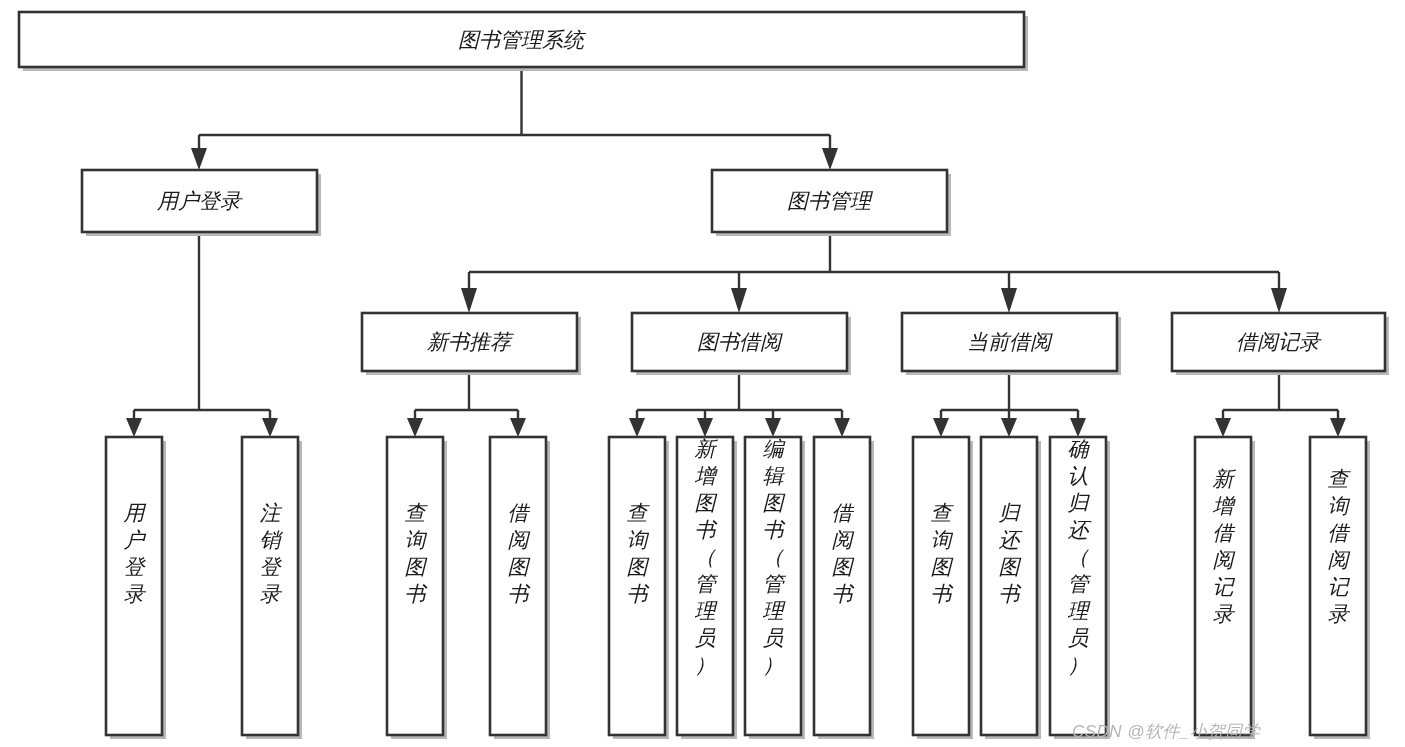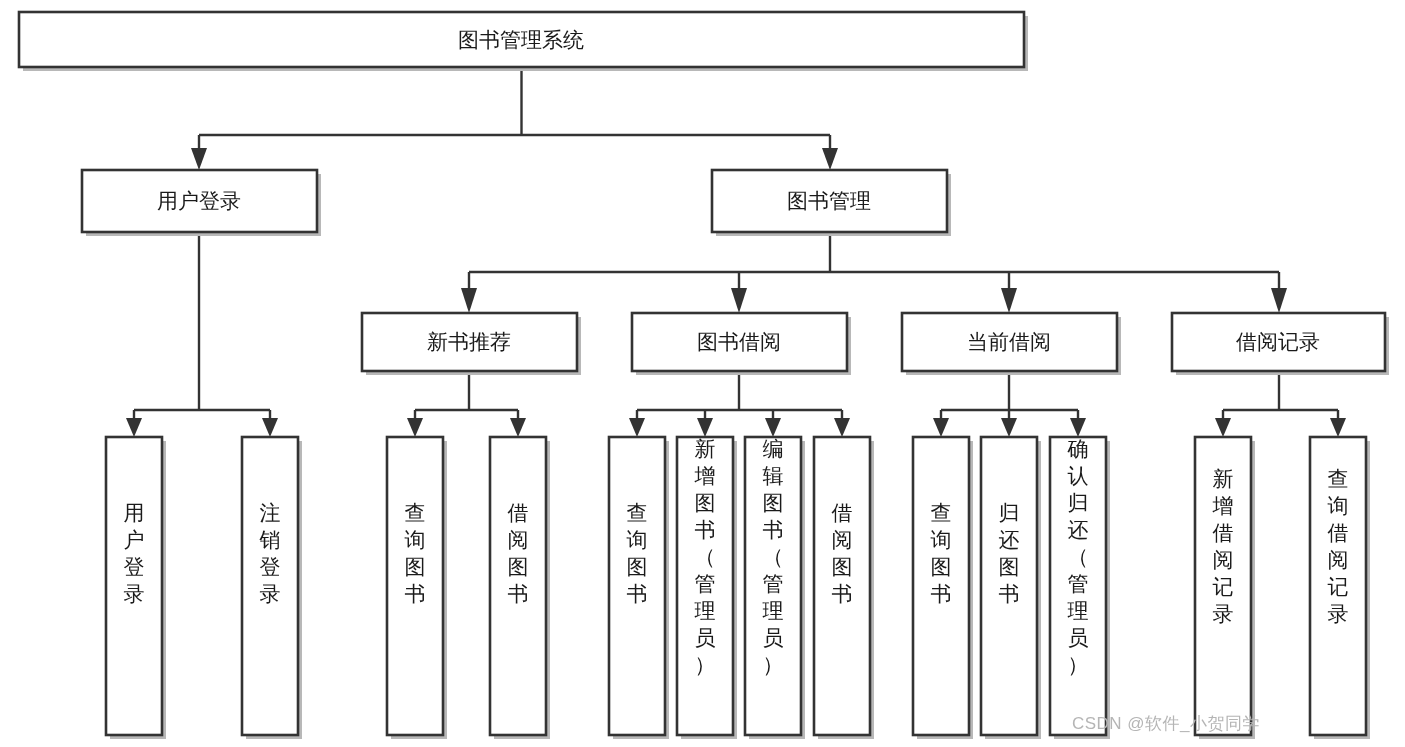--- a/index.html
+++ b/index.html
@@ -13,20 +13,21 @@
     font-family: "Liberation Sans", "DejaVu Sans", sans-serif;
     overflow: hidden;
     position: relative;
   }
   #diagram-root {
     position: absolute;
     left: 0;
     top: 0;
     width: 1270px;
     height: 747px;
+    font-style: italic;
   }
   svg.diagram {
     display: block;
     width: 1405px;
     height: 747px;
   }
   .node-rect {
     fill: #ffffff;
     stroke: #333333;
     stroke-width: 2.6;
@@ -53,21 +54,21 @@
   }
   .node-label-v {
     font-family: "Liberation Sans", "DejaVu Sans", sans-serif;
     font-size: 21px;
     fill: #1a1a1a;
     text-anchor: middle;
   }
   .watermark {
     position: absolute;
     right: 10px;
-    bottom: 12px;
+    bottom: 4px;
     font-family: "Liberation Sans", "DejaVu Sans", sans-serif;
     font-size: 17px;
     color: #b5b5b5;
     white-space: nowrap;
     letter-spacing: 0.5px;
     user-select: none;
   }
 </style>
 </head>
 <body>

